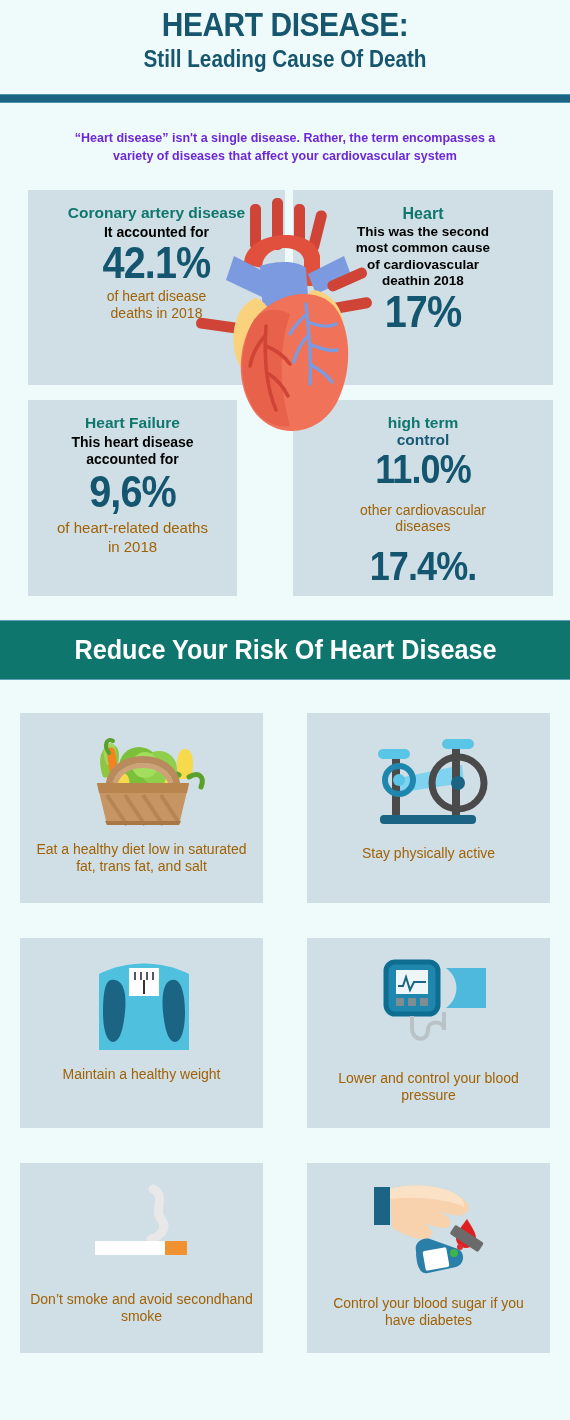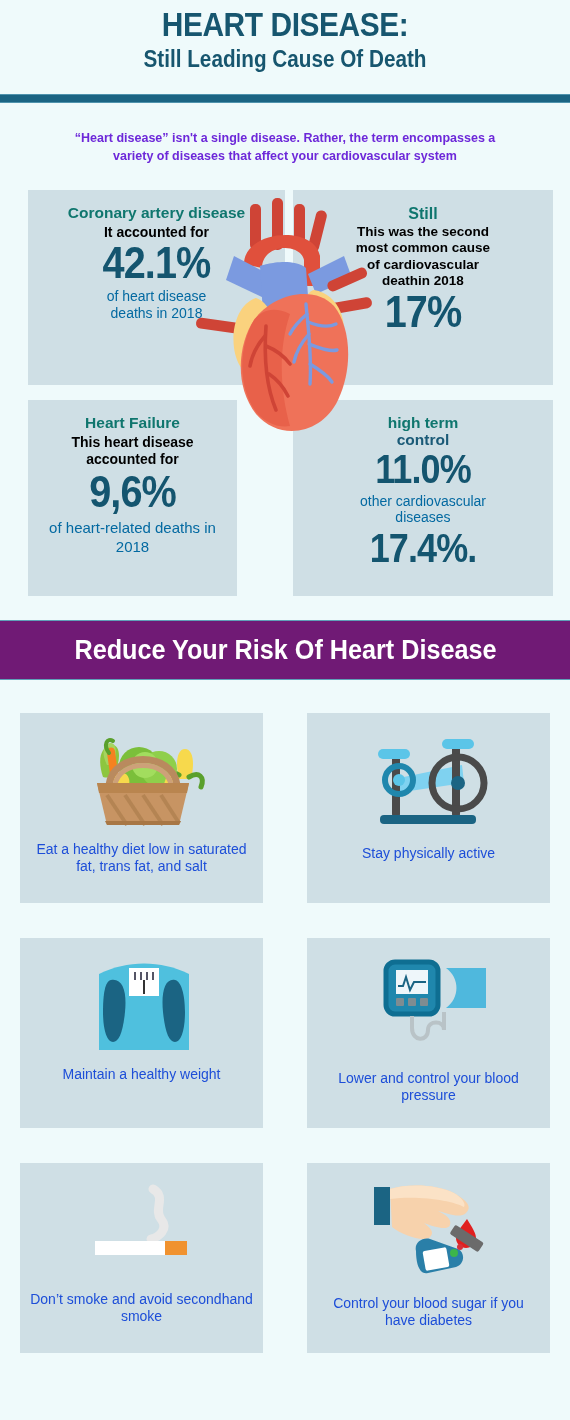--- a/index.html
+++ b/index.html
@@ -86,22 +86,22 @@
     line-height:0.98;
     color:#14556f;
     transform:scaleX(0.9);
     margin:2px 0 2px 0;
     letter-spacing:-1px;
   }
   .big.sm{font-size:40px;}
   .card .tail{
     font-size:14px;
     line-height:1.22;
-    color:#0369a1;
-    margin:3px;
+    color:#a16207;
+    margin:12px;
   }
   .c1 .big{margin-top:0;}
   .c1 .tail{margin-top:4px;}
   .c2 h3{font-size:16px;margin-bottom:1px;}
   .c2 .lead{font-size:13.5px;}
   .c2 .big{margin-top:0px;}
   .c3 .tail{font-size:15px;margin-top:6px;}
   .c4 h3{margin-bottom:0;}
   .c4 .sub2{font-size:15.5px;font-weight:bold;line-height:1.05;margin:0;}
   .c4 .tail{font-size:14px;line-height:1.18;}
@@ -111,21 +111,21 @@
     position:absolute;
     left:194px;top:4px;
     width:188px;height:248px;
     pointer-events:none;
     z-index:5;
   }
 
   
   .banner-wrap{margin-top:24px;}
   .banner{
-    background:#701a75;
+    background:#0f766e;
     height:58px;
     display:flex;align-items:center;justify-content:center;
     border-top:1px solid #5fa0b8;
     border-bottom:1px solid #5fa0b8;
   }
   .banner span{
     color:#ffffff;
     font-weight:bold;
     font-size:28px;
     transform:scaleX(0.9);
@@ -148,21 +148,21 @@
     align-items:center;justify-content:flex-start;
     padding-top:12px;
     text-align:center;
   }
   .tip.left{left:20px;}
   .tip.right{left:307px;}
   .tip .art{height:110px;display:flex;align-items:center;justify-content:center;}
   .tip .cap{
     font-size:14px;
     line-height:1.25;
-    color:#1d4ed8;
+    color:#a16207;
     padding:0 10px;
     margin-top:6px;
   }
   .tip.right .cap{margin-top:10px;}
   svg{display:block;}
 </style>
 </head>
 <body>
 
 <div class="page">
@@ -177,21 +177,21 @@
   <div class="stats">
 
     <div class="card c1">
       <h3>Coronary artery disease</h3>
       <p class="lead">It accounted for</p>
       <div class="big">42.1%</div>
       <p class="tail">of heart disease<br>deaths in 2018</p>
     </div>
 
     <div class="card c2">
-      <h3>Still</h3>
+      <h3>Heart</h3>
       <p class="lead">This was the second<br>most common cause<br>of cardiovascular<br>deathin 2018</p>
       <div class="big">17%</div>
     </div>
 
     <div class="card c3">
       <h3>Heart Failure</h3>
       <p class="lead">This heart disease<br>accounted for</p>
       <div class="big">9,6%</div>
       <p class="tail">of heart-related deaths in 2018</p>
     </div>

